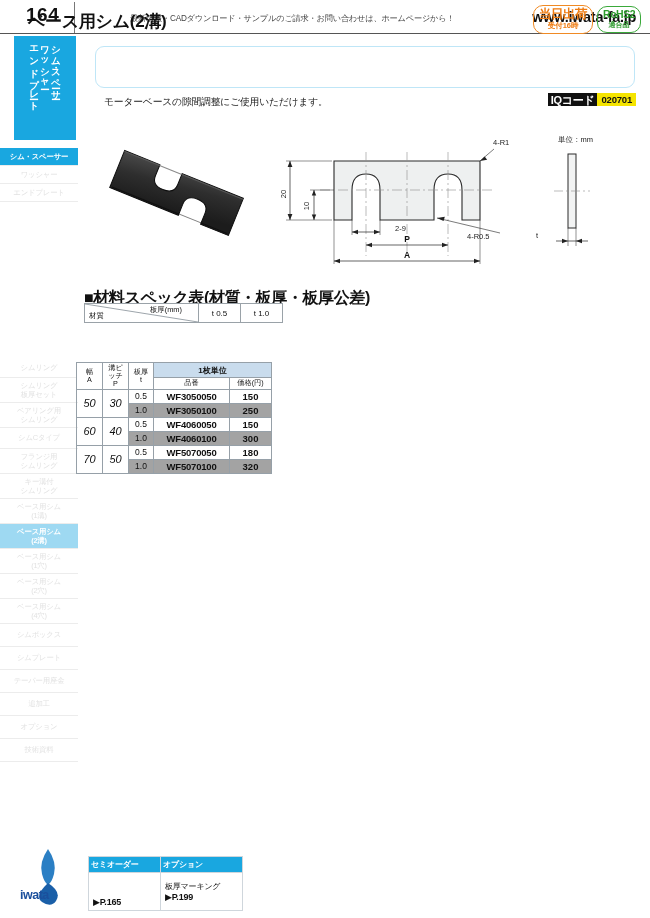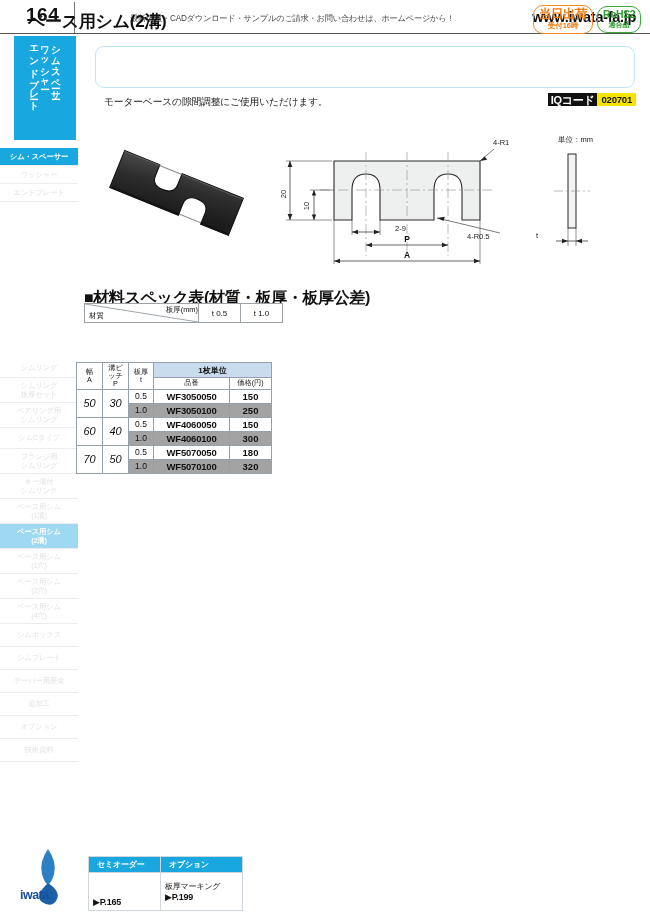--- a/index.html
+++ b/index.html
@@ -116,21 +116,21 @@
   #spec-heading {
     position: absolute; left: 84px; top: 288px;
     font-size: 16px; font-weight: bold; letter-spacing: -.4px;
   }
   #spec-table {
     position: absolute; left: 84px; top: 303px;
     border-collapse: collapse; font-size: 7.6px;
   }
   #spec-table td { border: 1px solid #9aa2a8; padding: 1px 3px; text-align: center; }
   #spec-corner { width: 114px; height: 19px; position: relative; background: #fff; padding: 0 !important; }
-  #spec-corner .lbl-thick { position: absolute; right: 0; top: 1px; font-size: 7.4px; }
+  #spec-corner .lbl-thick { position: absolute; right: 16px; top: 1px; font-size: 7.4px; }
   #spec-corner .lbl-mat   { position: absolute; left: 4px; bottom: 1px; font-size: 7.4px; }
   #spec-corner .diag { position: absolute; left: 0; top: 0; width: 100%; height: 100%; }
   .spec-th { background: #fff; width: 42px; font-size: 8px; }
   .spec-mat { text-align: center !important; font-size: 7.4px; letter-spacing: -.3px; }
 
   
   #main-table {
     position: absolute; left: 76px; top: 362px;
     border-collapse: collapse; font-size: 8px;
   }
@@ -156,21 +156,21 @@
     position: absolute; left: 20px; top: 888px;
     font-size: 12.5px; font-weight: bold; color: #1b4f9c; letter-spacing: -.5px;
   }
   #footer-table {
     position: absolute; left: 88px; top: 856px;
     border-collapse: collapse; font-size: 8px;
   }
   #footer-table td { border: 1px solid #cfd6dc; padding: 0; vertical-align: top; }
   .ft-head {
     background: #19a7e0; color: #fff; font-weight: bold;
-    font-size: 8px; padding: 2px 8px !important; letter-spacing: -.2px;
+    font-size: 8px; padding: 2px 2px !important; letter-spacing: -.2px;
   }
   .ft-body { padding: 8px 4px !important; height: 30px; }
   .ft-body .l1 { font-size: 8px; color: #111; letter-spacing: -.2px; }
   .ft-body .l2 { font-size: 9px; font-weight: bold; color: #111; letter-spacing: -.2px; }
   .ft-semi { width: 72px; position: relative; }
   .ft-opt  { width: 82px; }
   .ft-semi .l2 { position: absolute; left: 4px; bottom: 3px; }
 </style>
 </head>
 <body>

